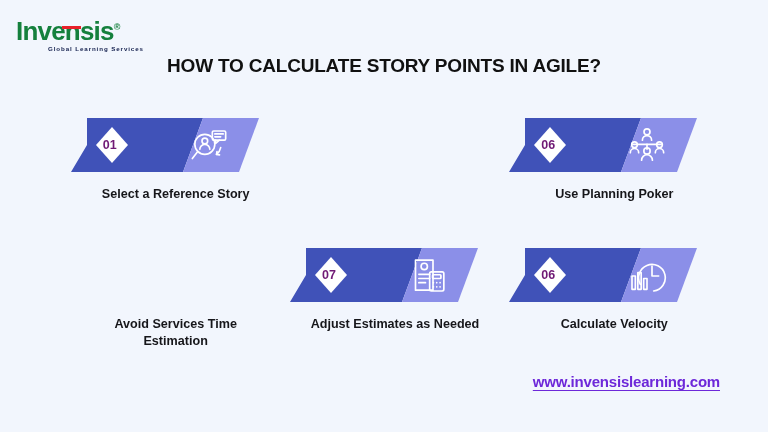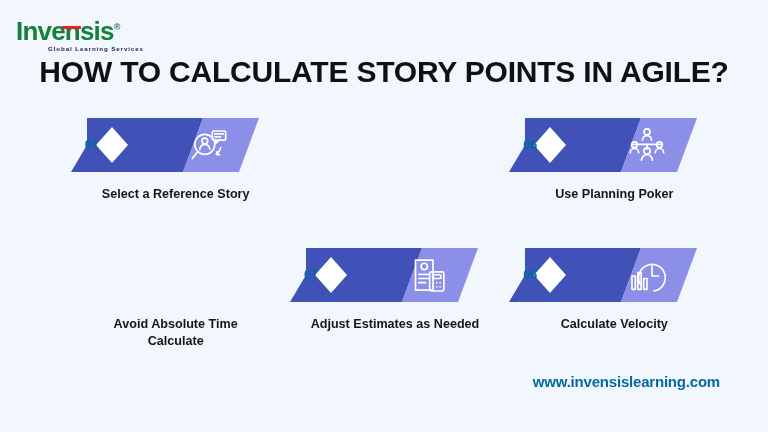--- a/index.html
+++ b/index.html
@@ -37,21 +37,21 @@
     color:#131f4d;
     letter-spacing:0.9px;
     margin-top:1px; margin-left:32px;
     white-space:nowrap;
   }
 
   
   #title {
     position:absolute; top:55px; left:0; width:768px;
     text-align:center;
-    font-size:30px;
+    font-size:19px;
     font-weight:bold;
     color:#111111;
     letter-spacing:-0.2px;
     white-space:nowrap;
   }
 
   
   #steps {
     position:absolute;
     left:64px; top:118px;
@@ -68,25 +68,25 @@
     position:relative;
     width:188px; height:54px;
     margin:0 auto;
   }
   .chev {
     position:absolute; inset:0;
     width:188px; height:54px;
   }
   .step-num {
     position:absolute;
-    left:5px; top:11px;
+    left:23px; top:11px;
     width:32px; height:32px;
     display:flex; align-items:center; justify-content:center;
     font-size:12.5px; font-weight:bold;
-    color:#0369a1;
+    color:#701a75;
     letter-spacing:0px;
     pointer-events:none;
   }
   .step-icon {
     position:absolute;
     left:118px; top:8px;
     width:40px; height:40px;
   }
   .step-label {
     position:absolute;
@@ -97,21 +97,22 @@
     color:#16161a;
     line-height:17px;
     margin-left:22px;
   }
 
   
   #footer {
     position:absolute;
     right:48px; bottom:42px;
     font-size:15px; font-weight:bold;
-    color:#0369a1;
+    color:#6d28d9;
+    text-decoration:underline;
     text-underline-offset:3px;
     letter-spacing:-0.2px;
   }
 </style>
 </head>
 <body>
 
 <div id="logo">
   <span class="logo-word"><span>Invensis</span><span class="logo-reg">®</span></span>
   <span class="logo-bar"></span>
@@ -171,21 +172,21 @@
           <path d="M34 32 a5 5 0 0 1 10 0"></path>
           <circle cx="24" cy="30" r="3.8"></circle>
           <path d="M17.5 41 a6.5 6.5 0 0 1 13 0"></path>
         </g>
       </svg>
     </div>
     <div class="step-label">Use Planning Poker</div>
   </div>
 
   <div class="step">
-    <div class="step-label">Avoid Absolute Time Calculate</div>
+    <div class="step-label">Avoid Services Time Estimation</div>
   </div>
 
   <div class="step">
     <div class="chev-wrap">
       <svg class="chev" viewBox="0 0 188 54">
         <path d="M16 0 H132 L112 54 H0 L16 27 Z" fill="#4052b8"></path>
         <path d="M132 0 H188 L168 54 H112 Z" fill="#8b8fe8"></path>
         <path d="M25 27 L41 9 L57 27 L41 45 Z" fill="#ffffff"></path>
       </svg>
       <div class="step-num">07</div>

